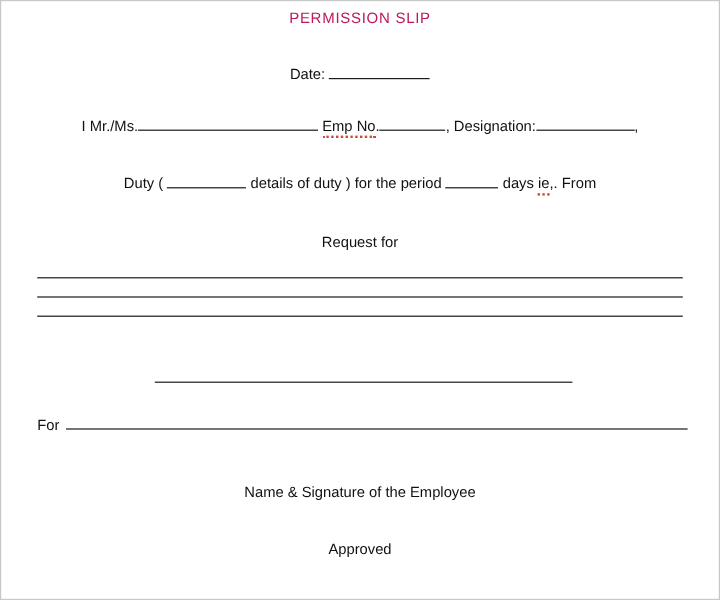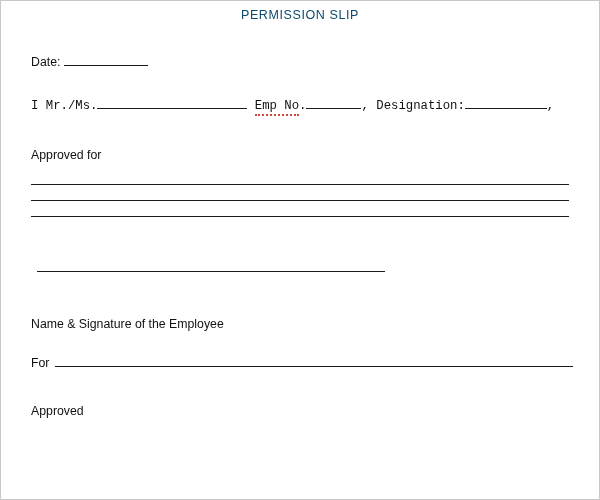--- a/index.html
+++ b/index.html
@@ -20,34 +20,35 @@
     height: 500px;
     box-sizing: border-box;
     border: 1px solid #c8c8c8;
     background: #ffffff;
   }
   .doc-title {
     text-align: center;
     font-size: 12.5px;
     letter-spacing: 0.6px;
     margin-top: 7px;
-    color: #0c4a6e;
+    color: #be185d;
   }
   .content {
     padding: 0 30px;
     font-size: 12.3px;
     line-height: 1.55;
     color: #111;
   }
   .row {
     margin: 0;
     white-space: nowrap;
+    text-align: center;
   }
   .blk-date { margin-top: 31px; }
-  .blk-intro { margin-top: 24px; font-family: Liberation Mono, monospace; }
+  .blk-intro { margin-top: 24px; }
   .blk-duty { margin-top: 29px; }
   .blk-request { margin-top: 30px; }
   .blk-hereby { margin-top: 42px; }
   .blk-for { margin-top: 20px; }
   .blk-sign { margin-top: 37px; }
   .blk-approved { margin-top: 29px; }
 
   
   .blank {
     display: inline-block;
@@ -110,34 +111,42 @@
       <span class="blank b-date"></span>
     </div>
 
     <div class="row blk-intro">
       <span>I Mr./Ms.</span><span class="blank b-name"></span>
       <span class="spell">Emp No</span><span>.</span><span class="blank b-emp"></span><span>,</span>
       <span>Designation:</span><span class="blank b-desig"></span><span>,</span>
     </div>
 
 
+    <div class="row blk-duty">
+      <span>Duty (</span>
+      <span class="blank b-duty"></span>
+      <span>details  of duty ) for the period</span>
+      <span class="blank b-period"></span>
+      <span>days</span>
+      <span class="spell">ie</span><span>,. From</span>
+    </div>
 
 
-    <div class="row blk-request">Approved for</div>
+    <div class="row blk-request">Request for</div>
 
     <div class="fullrule r1"></div>
     <div class="fullrule r2"></div>
     <div class="fullrule r3"></div>
 
     <div class="row blk-hereby">
       <span class="rule-after rule-hereby"></span>
     </div>
 
-    <div class="row blk-sign">Name &amp; Signature of the Employee</div>
-
     <div class="row blk-for">
       <span class="lbl-inline">For</span><span class="rule-after rule-for"></span>
     </div>
+
+    <div class="row blk-sign">Name &amp; Signature of the Employee</div>
 
     <div class="row blk-approved">Approved</div>
 
   </div>
 </div>
 
 </body></html>

